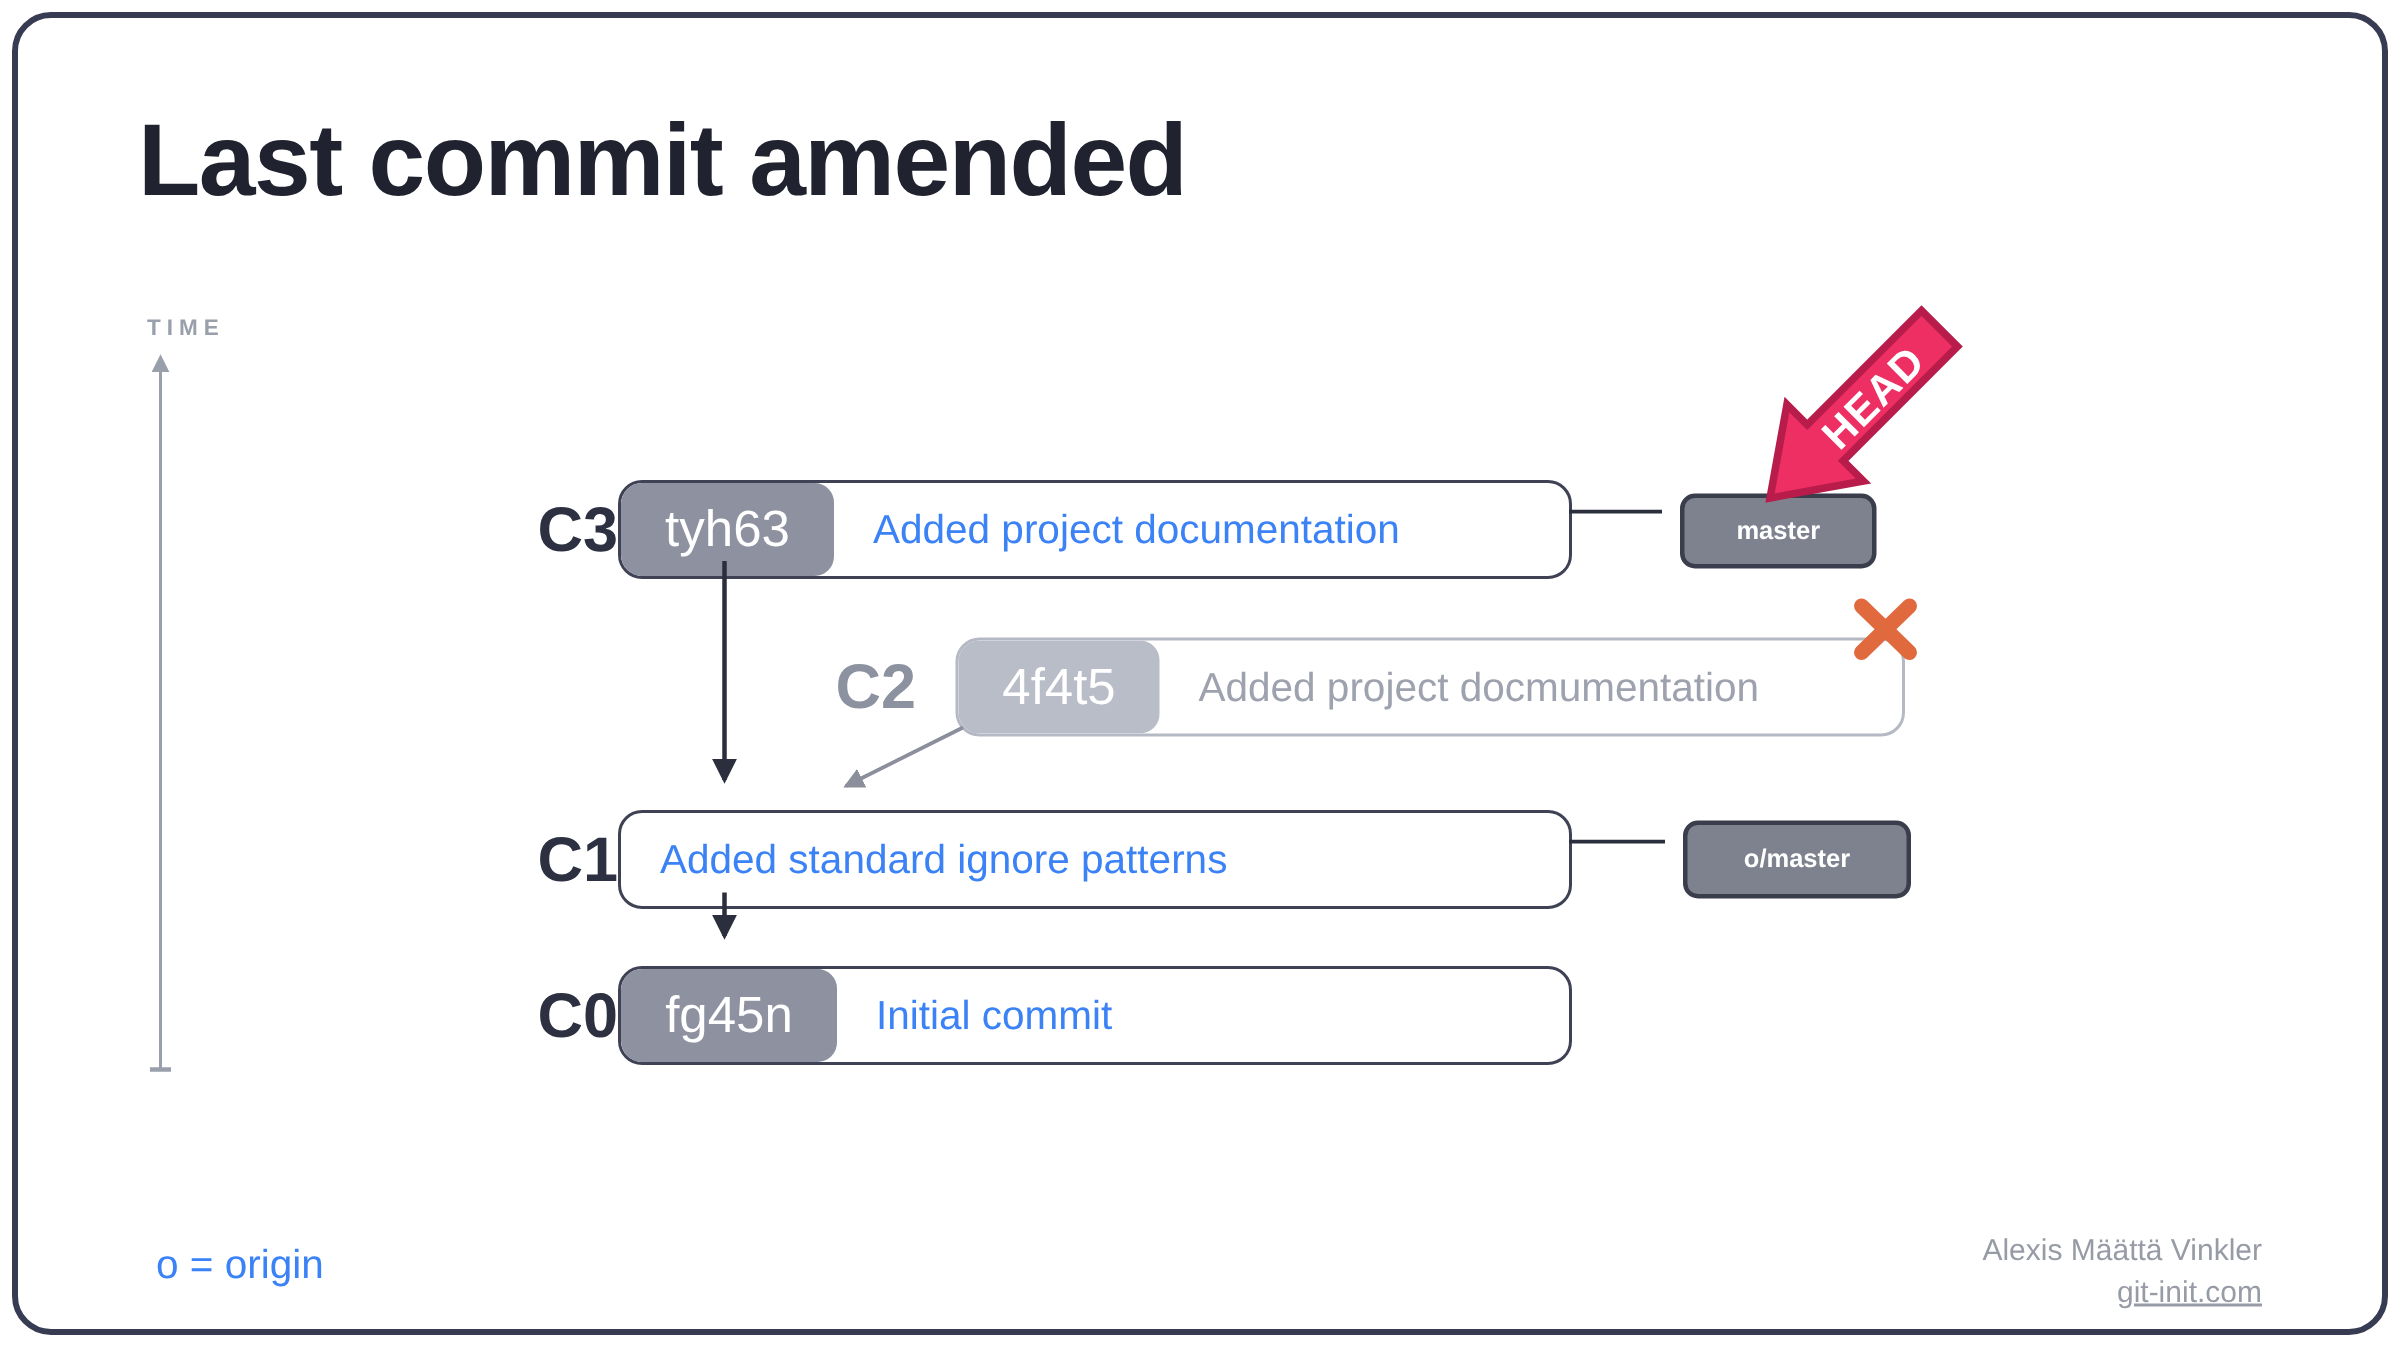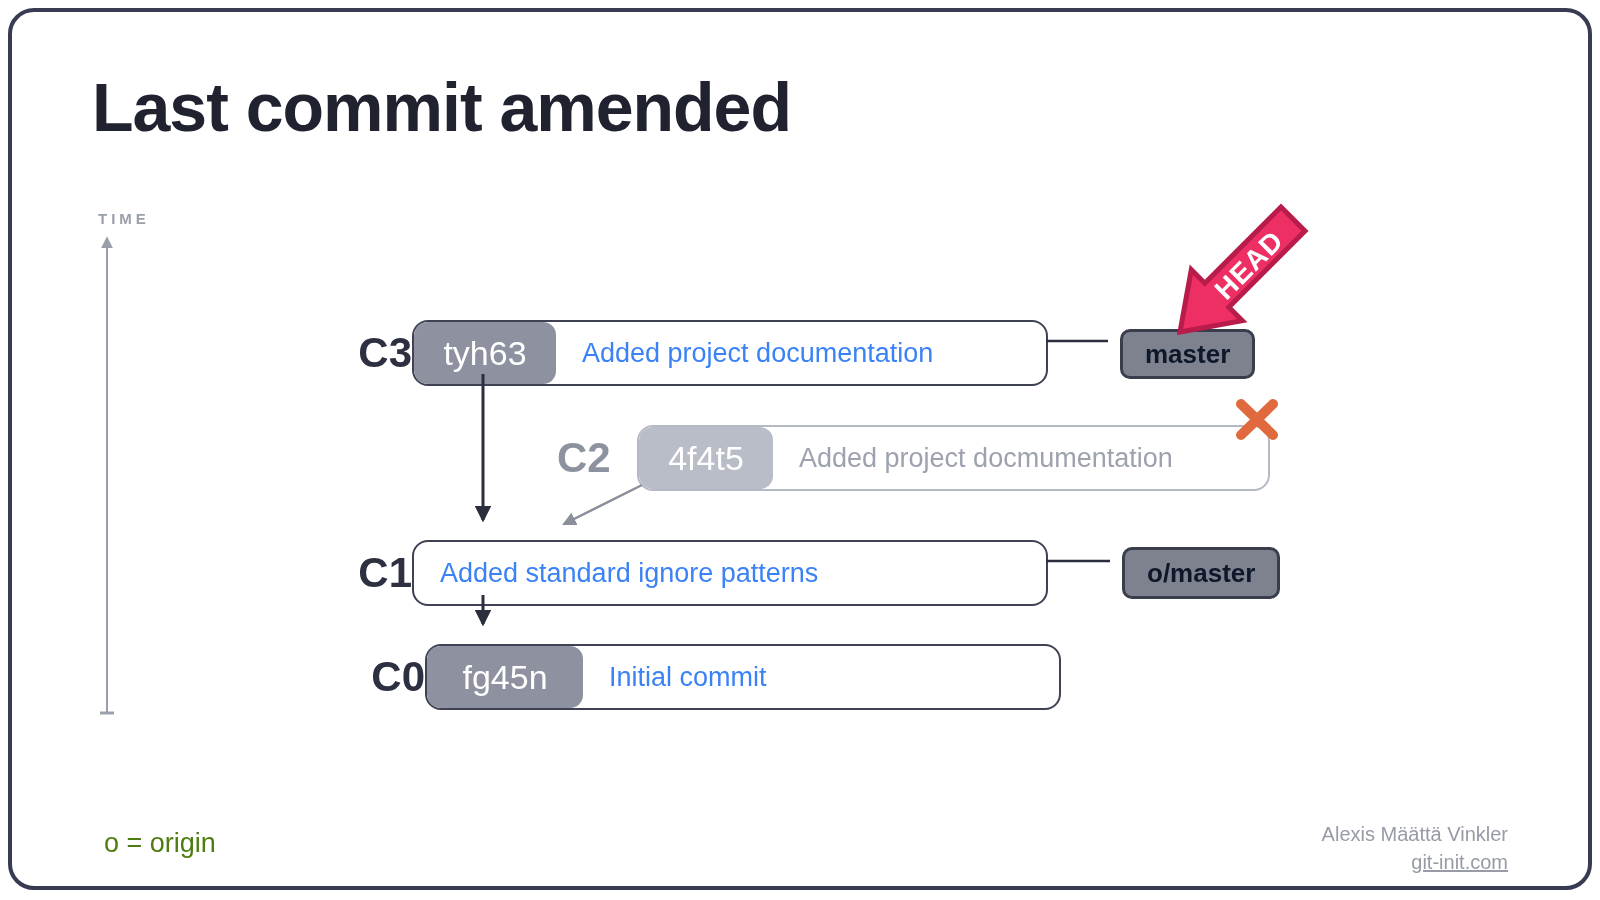--- a/index.html
+++ b/index.html
@@ -9,44 +9,44 @@
          background:#ffffff;border:4px solid #383c52;border-radius:26px;}
   .title{position:absolute;left:80px;top:56px;margin:0;
          font-size:68px;font-weight:bold;letter-spacing:-1px;color:#20232f;}
   .time-label{position:absolute;left:86px;top:198px;font-size:15px;
          letter-spacing:4px;color:#9aa0ab;font-weight:bold;}
   
   .row{position:absolute;display:flex;align-items:center;height:66px;}
   .row-c3{left:320px;top:308px;}
   .row-c2{left:545px;top:413px;}
   .row-c1{left:320px;top:528px;}
-  .row-c0{left:333px;top:632px;}
+  .row-c0{left:320px;top:632px;}
   .clabel{width:80px;text-align:right;
           font-size:42px;font-weight:bold;color:#2c3040;}
   .clabel-ghost{width:60px;text-align:left;margin-right:20px;color:#8d92a0;}
   .cbox{display:flex;align-items:stretch;height:100%;box-sizing:border-box;
         background:#ffffff;border:2.5px solid #3f4254;border-radius:16px;
         overflow:hidden;width:636px;}
   .cbox-ghost{border:2px solid #b5b9c4;width:633px;}
   .hash{display:flex;align-items:center;justify-content:center;
         background:#8d91a0;color:#ffffff;font-size:34px;
         border-radius:13px;flex:0 0 auto;}
   .hash-ghost{background:#b9bdc8;}
   .msg{display:flex;align-items:center;padding-left:26px;
        font-size:27px;color:#3b82f6;white-space:nowrap;}
   .msg-ghost{color:#9da2ae;}
   
   .tag{position:absolute;display:flex;align-items:center;justify-content:center;
        box-sizing:border-box;background:#7e828e;border:3px solid #3a3d4b;
-       border-radius:10px;color:#0f172a;font-weight:bold;font-size:26px;
+       border-radius:10px;color:#ffffff;font-weight:bold;font-size:17px;
        padding:0 22px;}
   .tag-master{left:1108px;top:317px;height:50px;min-width:131px;}
   .tag-omaster{left:1110px;top:535px;height:52px;min-width:152px;}
   
-  .origin-note{position:absolute;left:92px;top:816px;font-size:27px;color:#4d7c0f;}
+  .origin-note{position:absolute;left:92px;top:816px;font-size:27px;color:#3b82f6;}
   .credits{position:absolute;right:80px;top:808px;text-align:right;
            font-size:20px;line-height:1.4;color:#979ba5;}
   .credits a{color:#979ba5;text-decoration:underline;}
   .overlay{position:absolute;left:0;top:0;z-index:10;pointer-events:none;}
   .overlay a, .credits a{pointer-events:auto;}
   .head-text{fill:#ffffff;font-family:"Liberation Sans",sans-serif;
              font-size:28px;font-weight:bold;letter-spacing:1px;}
 </style>
 </head>
 <body>
@@ -76,21 +76,21 @@
     <div class="clabel">C1</div>
     <div class="cbox">
       <div class="msg">Added standard ignore patterns</div>
     </div>
   </div>
   <div class="tag tag-omaster">o/master</div>
 
   <div class="row row-c0">
     <div class="clabel">C0</div>
     <div class="cbox">
-      <div class="hash" style="width:156px">fg45n</div>
+      <div class="hash" style="width:144px">fg45n</div>
       <div class="msg">Initial commit</div>
     </div>
   </div>
 
   <div class="origin-note">o = origin</div>
   <div class="credits">
     <div>Alexis Määttä Vinkler</div>
     <a href="#">git-init.com</a>
   </div>
 </div>

